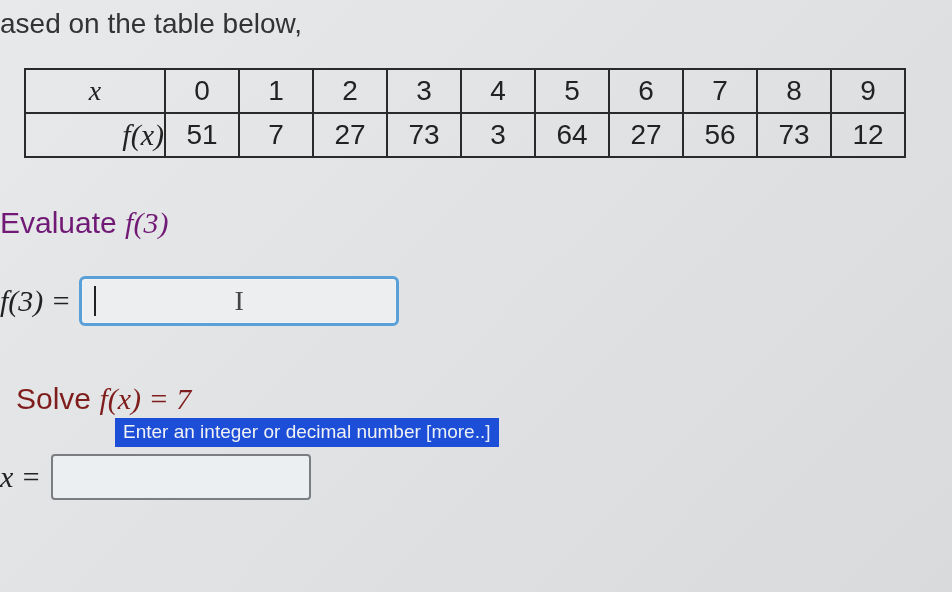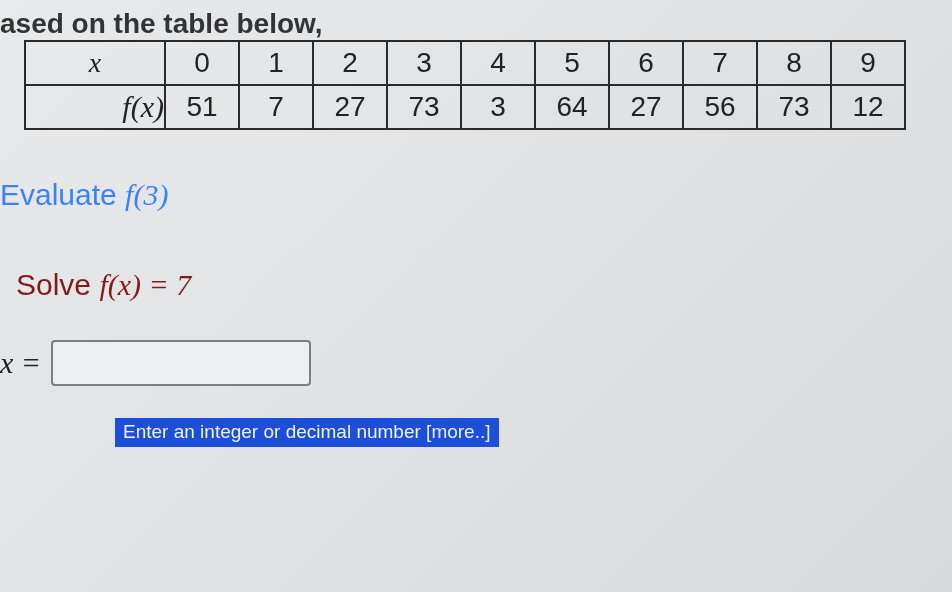--- a/index.html
+++ b/index.html
@@ -16,22 +16,23 @@
       padding: 0;
       overflow: hidden;
       position: relative;
     }
     .content {
       padding: 8px 20px 20px 0;
     }
     .intro {
       font-size: 28px;
       color: #333;
-      margin-left: 0;
-      font-weight: 700;
+      margin-bottom: 28px;
+      margin-left: 0;
+      font-weight: 400;
     }
     .table-wrap {
       margin-left: 24px;
       margin-bottom: 48px;
     }
     table.func {
       border-collapse: collapse;
       font-size: 28px;
       color: #222;
     }
@@ -51,21 +52,21 @@
       font-style: italic;
       font-family: 'Times New Roman', serif;
       font-size: 30px;
       text-align: right;
     }
     table.func td.val {
       width: 74px;
     }
     .prompt {
       font-size: 30px;
-      color: #3b82f6;
+      color: #701a75;
       margin-left: 0;
       margin-bottom: 36px;
     }
     .mathit {
       font-family: 'Times New Roman', serif;
       font-style: italic;
     }
     .eq-row {
       display: flex;
       align-items: center;
@@ -188,20 +189,29 @@
         <td class="val">12</td>
       </tr>
     </tbody>
       </table>
   </div>
 
   <div class="prompt">
     <span>Evaluate </span><span class="mathit">f(3)</span>
   </div>
 
+  <div class="eq-row">
+    <div class="eq-label">
+      <span>f(3) =</span>
+    </div>
+    <div class="answer-box">
+      <div class="caret"></div>
+      <div class="ibeam">I</div>
+    </div>
+  </div>
 
   <div class="hint-bar">
     <span>Enter an integer or decimal number </span><span class="more">[more..]</span>
   </div>
 
   <div class="solve-row">
     <span>Solve </span><span class="mathit2">f(x) = 7</span>
   </div>
 
   <div class="x-row">

